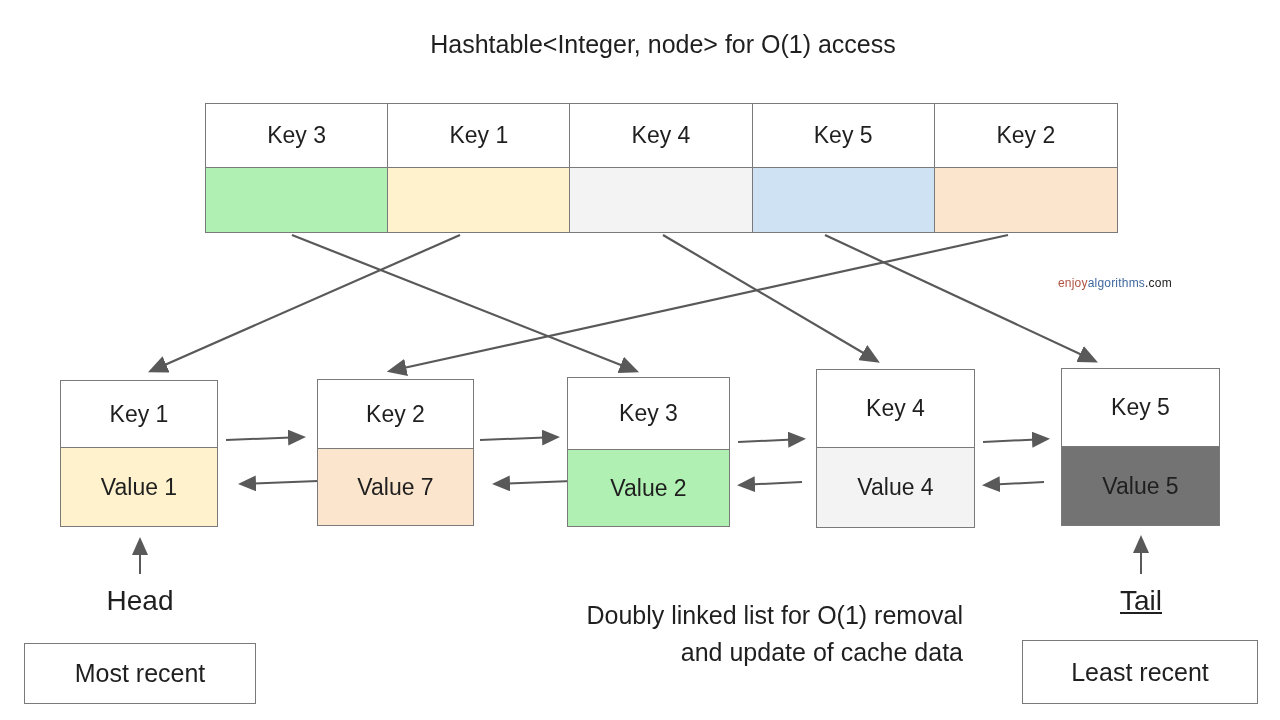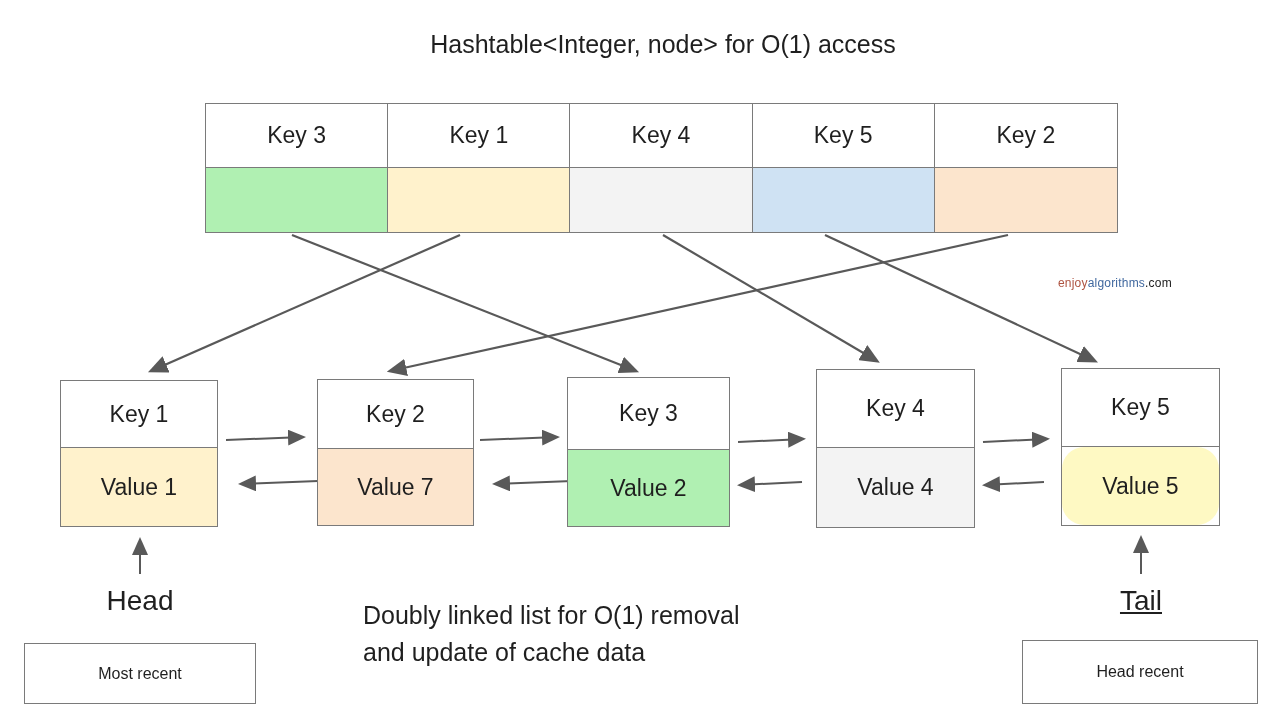--- a/index.html
+++ b/index.html
@@ -18,24 +18,24 @@
   .ht-color{flex:1;}
 
   
   .node{position:absolute;border:1px solid #7a7a7a;box-sizing:border-box;background:#ffffff;
         display:flex;flex-direction:column;z-index:2;}
   .node-key{display:flex;align-items:center;justify-content:center;font-size:23px;
             border-bottom:1px solid #7a7a7a;box-sizing:border-box;background:#ffffff;}
   .node-value{flex:1;display:flex;align-items:center;justify-content:center;font-size:23px;}
 
   .side-label{position:absolute;width:120px;text-align:center;font-size:28px;}
-  .caption{position:absolute;left:363px;top:597px;width:600px;text-align:left;
+  .caption{position:absolute;left:363px;top:597px;width:600px;text-align:right;
            font-size:25px;line-height:37px;}
   .tag-box{position:absolute;border:1px solid #7a7a7a;box-sizing:border-box;
-           display:flex;align-items:center;justify-content:center;font-size:16px;background:#fff;}
+           display:flex;align-items:center;justify-content:center;font-size:25px;background:#fff;}
   svg.overlay{position:absolute;left:0;top:0;z-index:1;pointer-events:none;}
 </style>
 </head>
 <body>
 
 <div class="canvas">
 
   <div class="title">Hashtable&lt;Integer, node&gt; for O(1) access</div>
 
   <div class="hashtable">
@@ -101,27 +101,27 @@
   <div class="node" style="left:567px;top:377px;width:163px;height:150px;">
     <div class="node-key" style="height:72px;">Key 3</div>
     <div class="node-value" style="background-color: rgb(176, 240, 178);">Value 2</div>
   </div>
   <div class="node" style="left:816px;top:369px;width:159px;height:159px;">
     <div class="node-key" style="height:78px;">Key 4</div>
     <div class="node-value" style="background-color: rgb(243, 243, 243);">Value 4</div>
   </div>
   <div class="node" style="left:1061px;top:368px;width:159px;height:158px;">
     <div class="node-key" style="height:78px;">Key 5</div>
-    <div class="node-value" style="background-color: #fef9c3; border-radius: 22px;">Value 5</div>
+    <div class="node-value" style="background-color: #737373;">Value 5</div>
   </div>
 
   <div class="side-label" style="left:80px;top:585px;">Head</div>
   <div class="side-label" style="left:1081px;top:585px;text-decoration:underline;">Tail</div>
 
   <div class="caption">
     <div>Doubly linked list for O(1) removal</div>
     <div>and update of cache data</div>
   </div>
 
   <div class="tag-box" style="left:24px;top:643px;width:232px;height:61px;">Most recent</div>
-  <div class="tag-box" style="left:1022px;top:640px;width:236px;height:64px;">Head recent</div>
+  <div class="tag-box" style="left:1022px;top:640px;width:236px;height:64px;">Least recent</div>
 
 </div>
 
 </body></html>

